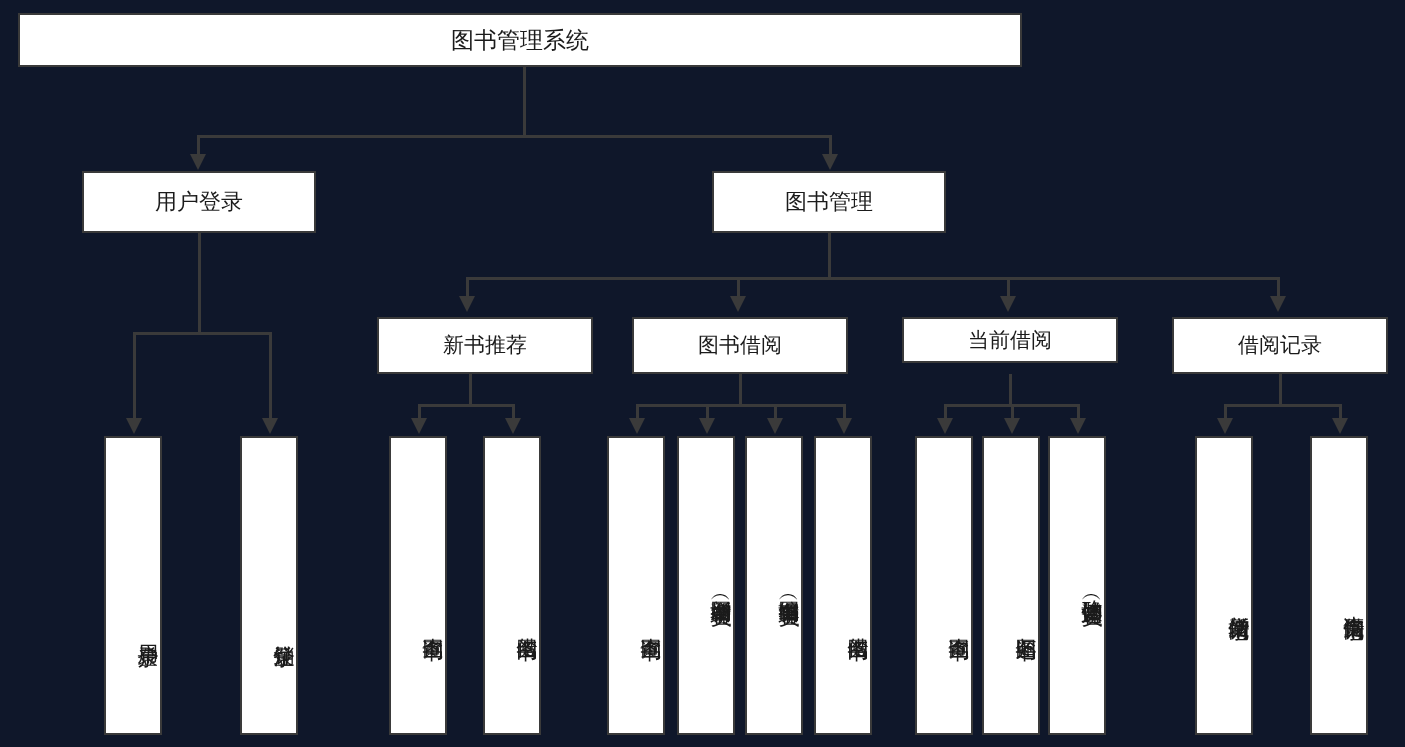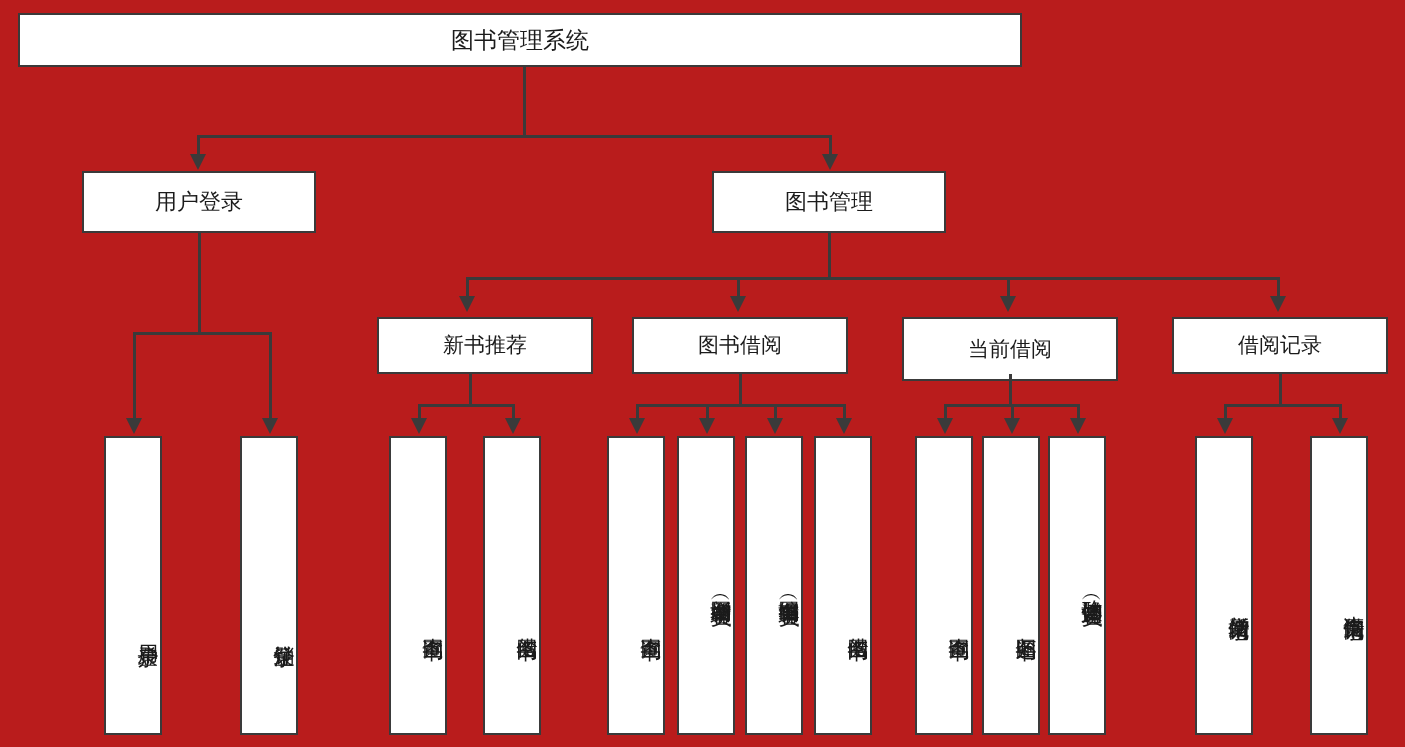--- a/index.html
+++ b/index.html
@@ -8,21 +8,21 @@
     padding: 0;
     background: #ffffff;
   }
   body {
     font-family: "DejaVu Sans", "Liberation Sans", sans-serif;
   }
   #canvas {
     position: relative;
     width: 1405px;
     height: 747px;
-    background: #b91c1c;
+    background: #0f172a;
     overflow: hidden;
   }
   
   .node {
     position: absolute;
     box-sizing: border-box;
     border: 2.5px solid #3a3a3a;
     background: #ffffff;
     color: #1b1b1b;
     display: flex;
@@ -121,21 +121,21 @@
   <div class="arrow" style="left:730px; top:296px;"></div>
   <div class="arrow" style="left:1000px; top:296px;"></div>
   <div class="arrow" style="left:1270px; top:296px;"></div>
 
   <div class="node level3" style="left:362px; top:317px; width:216px; height:57px;margin-left:15px;">
     <span class="node-label">新书推荐</span>
   </div>
   <div class="node level3" style="left:632px; top:317px; width:216px; height:57px;">
     <span class="node-label">图书借阅</span>
   </div>
-  <div class="node level3" style="left:902px; top:317px; width:216px; height:64px;">
+  <div class="node level3" style="left:902px; top:317px; width:216px; height:46px;">
     <span class="node-label">当前借阅</span>
   </div>
   <div class="node level3" style="left:1172px; top:317px; width:216px; height:57px;">
     <span class="node-label">借阅记录</span>
   </div>
 
   <div class="line-v" style="left:469px; top:374px; height:32px;"></div>
   <div class="line-h" style="left:418px; top:404px; width:95px;"></div>
   <div class="line-v" style="left:418px; top:404px; height:16px;"></div>
   <div class="line-v" style="left:512px; top:404px; height:16px;"></div>

